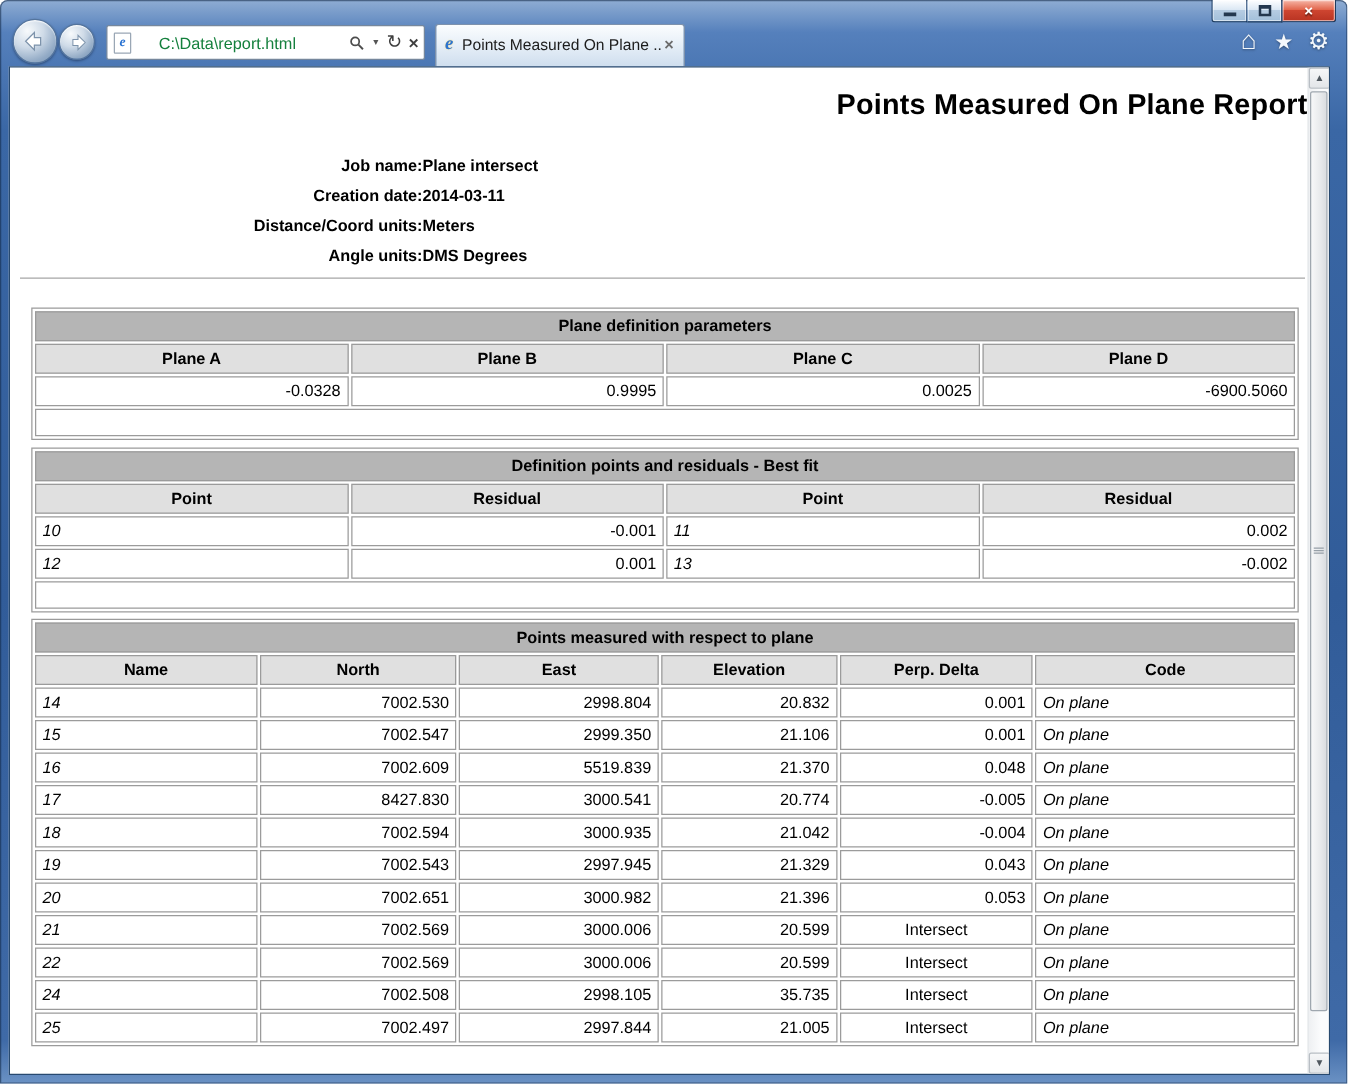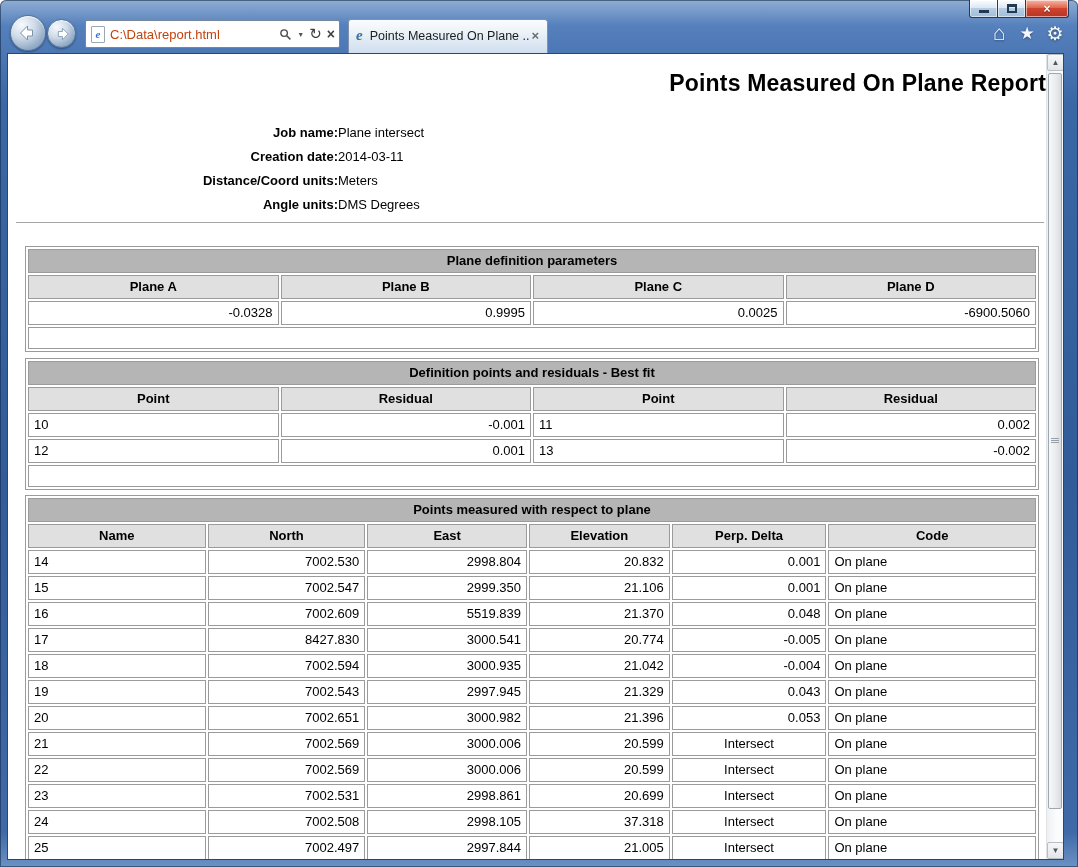--- a/index.html
+++ b/index.html
@@ -48,21 +48,21 @@
   .address-bar {
     position:absolute; left:85px; top:20px; width:255px; height:28px;
     background:#fff; border:1px solid #76879c; border-radius:2px;
     display:flex; align-items:center; padding:0 4px 0 5px;
   }
   .favicon-page {
     width:14px; height:17px; background:#fff; border:1px solid #9aa7b5;
     border-radius:1px; display:flex; align-items:center; justify-content:center;
     font:italic bold 11px "Liberation Serif", serif; color:#2a73d2; flex:0 0 auto;
   }
-  .address-text { flex:1 1 auto; font-size:13px; color:#c2410c; margin-left:5px;
+  .address-text { flex:1 1 auto; font-size:13px; color:#15803d; margin-left:22px;
                   white-space:nowrap; overflow:hidden; }
   .addr-icon { color:#4a4a4a; margin-left:5px; flex:0 0 auto; display:flex; align-items:center; }
   .caret-down { font-size:7px; color:#555; }
   .refresh-g { font-size:15px; line-height:14px; color:#3f3f3f; }
   .stop-g    { font-size:14px; font-weight:bold; color:#3f3f3f; }
 
   .tab {
     position:absolute; left:348px; top:19px; width:200px; height:34px;
     border:1px solid #7e92ac; border-bottom:none; border-radius:3px 3px 0 0;
     background:linear-gradient(180deg,#fbfdfe,#e8f0f8 45%,#cfdeee);
@@ -85,38 +85,38 @@
     background:var(--page-bg,#fff); border:1px solid #27496f; overflow:hidden;
   }
   .page { position:absolute; left:0; top:0; right:17px; bottom:0;
           padding-left:10px; overflow:hidden; color:var(--text,#000); }
 
   .report-title { margin:16px 0 0 8px; font-size:23px; font-weight:bold; letter-spacing:.2px;text-align:right; }
 
   .job-info { margin:23px 0 0 15px; font-size:13px; }
   .job-row { display:flex; height:24px; align-items:center; }
   .job-label { width:305px; font-weight:bold;text-align:right; }
-  .job-value { font-weight:normal; }
+  .job-value { font-weight:bold; }
 
   .rule { margin:6px 2px 0 -2px; border:none; border-top:1px solid #a6a6a6; height:0; }
 
   table.rpt { border-collapse:separate; border-spacing:2px;
               border:1px solid var(--table-border,#9b9b9b);
               width:calc(100% - 14px); margin-left:7px; table-layout:fixed;
               font-size:13px; }
   table.rpt#tbl-plane { margin-top:23px; }
   table.rpt#tbl-resid { margin-top:6px; }
   table.rpt#tbl-points { margin-top:5px; }
   table.rpt td { border:1px solid var(--table-border,#9b9b9b);
                  padding:3px 5px; line-height:16px; height:22px;
                  overflow:hidden; white-space:nowrap; }
   td.t-title  { background:var(--table-title-bg,#b5b5b5); font-weight:bold; text-align:center; }
   td.t-head   { background:var(--table-header-bg,#e0e0e0); font-weight:bold; text-align:center; }
   td.t-spacer { height:12px; padding:0; }
-  td.a-left   { text-align:left; }
+  td.a-left   { text-align:left;font-style:italic; }
   td.a-right  { text-align:right; }
   td.a-center { text-align:center; }
 
   
   .scrollbar { position:absolute; top:0; right:0; bottom:0; width:17px;
                background:linear-gradient(90deg,#eef0f2,#fbfcfd 60%);
                border-left:1px solid #dfe3e6; }
   .sb-btn { position:absolute; left:0; width:17px; height:17px;
             display:flex; align-items:center; justify-content:center;
             background:linear-gradient(180deg,#f6f7f8,#e3e6e9);
@@ -360,32 +360,24 @@
             </tr>
             <tr>
               <td class="a-left">22</td>
               <td class="a-right">7002.569</td>
               <td class="a-right">3000.006</td>
               <td class="a-right">20.599</td>
               <td class="a-center">Intersect</td>
               <td class="a-left">On plane</td>
             </tr>
             <tr>
-              <td class="a-left">23</td>
-              <td class="a-right">7002.531</td>
-              <td class="a-right">2998.861</td>
-              <td class="a-right">20.699</td>
-              <td class="a-center">Intersect</td>
-              <td class="a-left">On plane</td>
-            </tr>
-            <tr>
               <td class="a-left">24</td>
               <td class="a-right">7002.508</td>
               <td class="a-right">2998.105</td>
-              <td class="a-right">37.318</td>
+              <td class="a-right">35.735</td>
               <td class="a-center">Intersect</td>
               <td class="a-left">On plane</td>
             </tr>
             <tr>
               <td class="a-left">25</td>
               <td class="a-right">7002.497</td>
               <td class="a-right">2997.844</td>
               <td class="a-right">21.005</td>
               <td class="a-center">Intersect</td>
               <td class="a-left">On plane</td>

